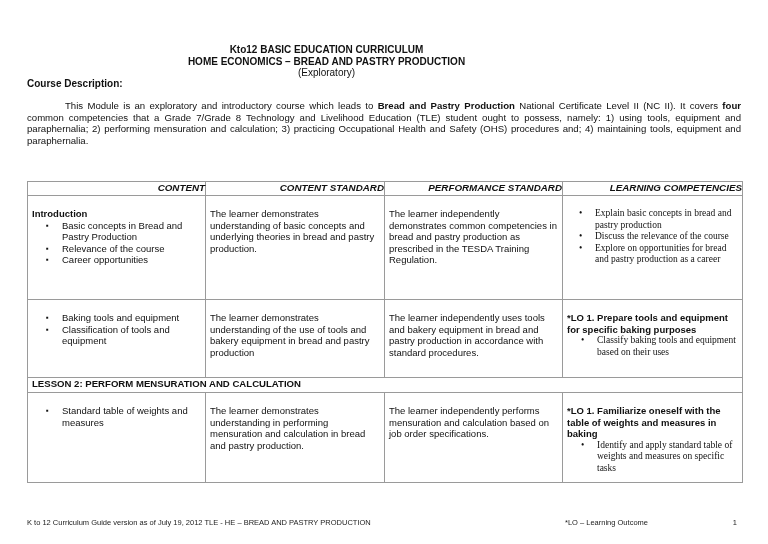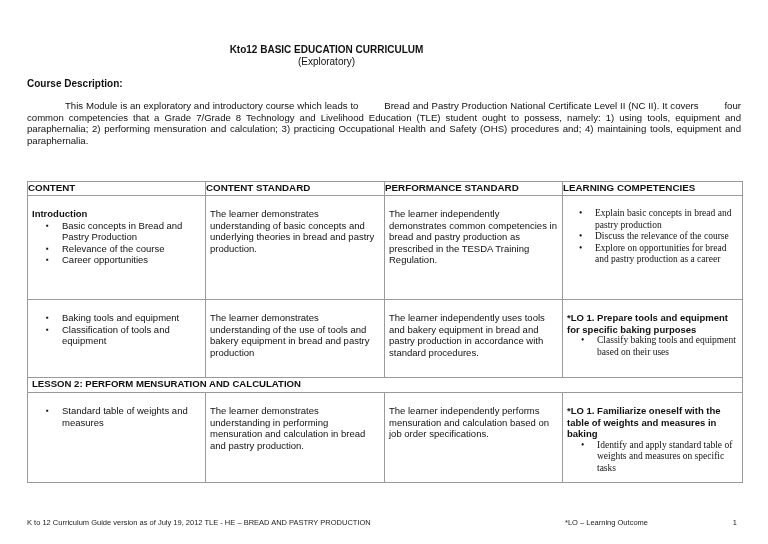--- a/index.html
+++ b/index.html
@@ -5,26 +5,26 @@
   html, body { margin: 0; padding: 0; background: #ffffff; }
   body { width: 768px; height: 544px; position: relative; overflow: hidden;
          font-family: "Liberation Sans", sans-serif; color: #111; }
   .title-block { position: absolute; top: 44px; left: 0; width: 653px; text-align: center;
                  font-size: 10px; font-weight: bold; line-height: 11.5px; }
   .title-block .sub { font-weight: normal; }
   .course-desc-label { position: absolute; left: 27px; top: 78px; font-size: 10px; font-weight: bold; }
   .desc { position: absolute; left: 27px; top: 100px; width: 714px; font-size: 9.6px;
           line-height: 11.6px; text-align: justify; }
   .desc p { margin: 0; text-indent: 38px; }
-  .desc b { font-weight: normal; margin-left: 23px; }
+  .desc b { font-weight: bold; }
 
   table.curr { position: absolute; left: 27px; top: 181px; width: 715px; border-collapse: collapse;
                font-size: 9.5px; line-height: 11.6px; table-layout: fixed; }
   table.curr td, table.curr th { border: 1.2px solid #9a9a9a; vertical-align: top; padding: 0 4px; }
-  table.curr th { font-weight: bold; text-align: left; height: 13px; font-size: 9.8px; padding: 0; }
+  table.curr th { font-weight: bold; text-align: right; height: 13px; font-size: 9.8px; padding: 0; font-style: italic; }
   .lesson-row td { font-weight: bold; height: 14px; font-size: 9.6px; padding-top: 1px; }
   .cell { padding-top: 12px !important; }
   ul.sq { margin: 0; padding-left: 20px; list-style: none; }
   ul.sq li { position: relative; padding-left: 10px; }
   ul.sq li::before { content: "\25AA"; position: absolute; left: -6px; top: 0; font-size: 8px; }
   ul.dot { margin: 0; padding-left: 14px; list-style: none; }
   ul.dot li { position: relative; padding-left: 10px; font-family: Liberation Serif, serif; }
   ul.dot li::before { content: "\2022"; position: absolute; left: -6px; top: 0; }
   .lo-head { font-weight: bold; }
 
@@ -32,20 +32,21 @@
             font-family: "Liberation Sans", sans-serif; }
   .footer .left { position: absolute; left: 0; }
   .footer .mid { position: absolute; left: 538px; }
   .footer .right { position: absolute; right: 4px; }
 </style>
 </head>
 <body>
 
 <div class="title-block">
   <div>Kto12 BASIC EDUCATION CURRICULUM</div>
+  <div>HOME ECONOMICS – BREAD AND PASTRY PRODUCTION</div>
   <div class="sub">(Exploratory)</div>
 </div>
 
 <div class="course-desc-label">Course Description:</div>
 
 <div class="desc">
   <p><span>This Module is an exploratory and introductory course which leads to </span><b>Bread and Pastry Production</b><span> National Certificate Level II (NC II). It covers </span><b>four</b><span> common competencies that a Grade 7/Grade 8 Technology and Livelihood Education (TLE) student ought to possess, namely: 1) using tools, equipment and paraphernalia; 2) performing mensuration and calculation; 3) practicing Occupational Health and Safety (OHS) procedures and; 4) maintaining tools, equipment and paraphernalia.</span></p>
 </div>
 
 <table class="curr">

